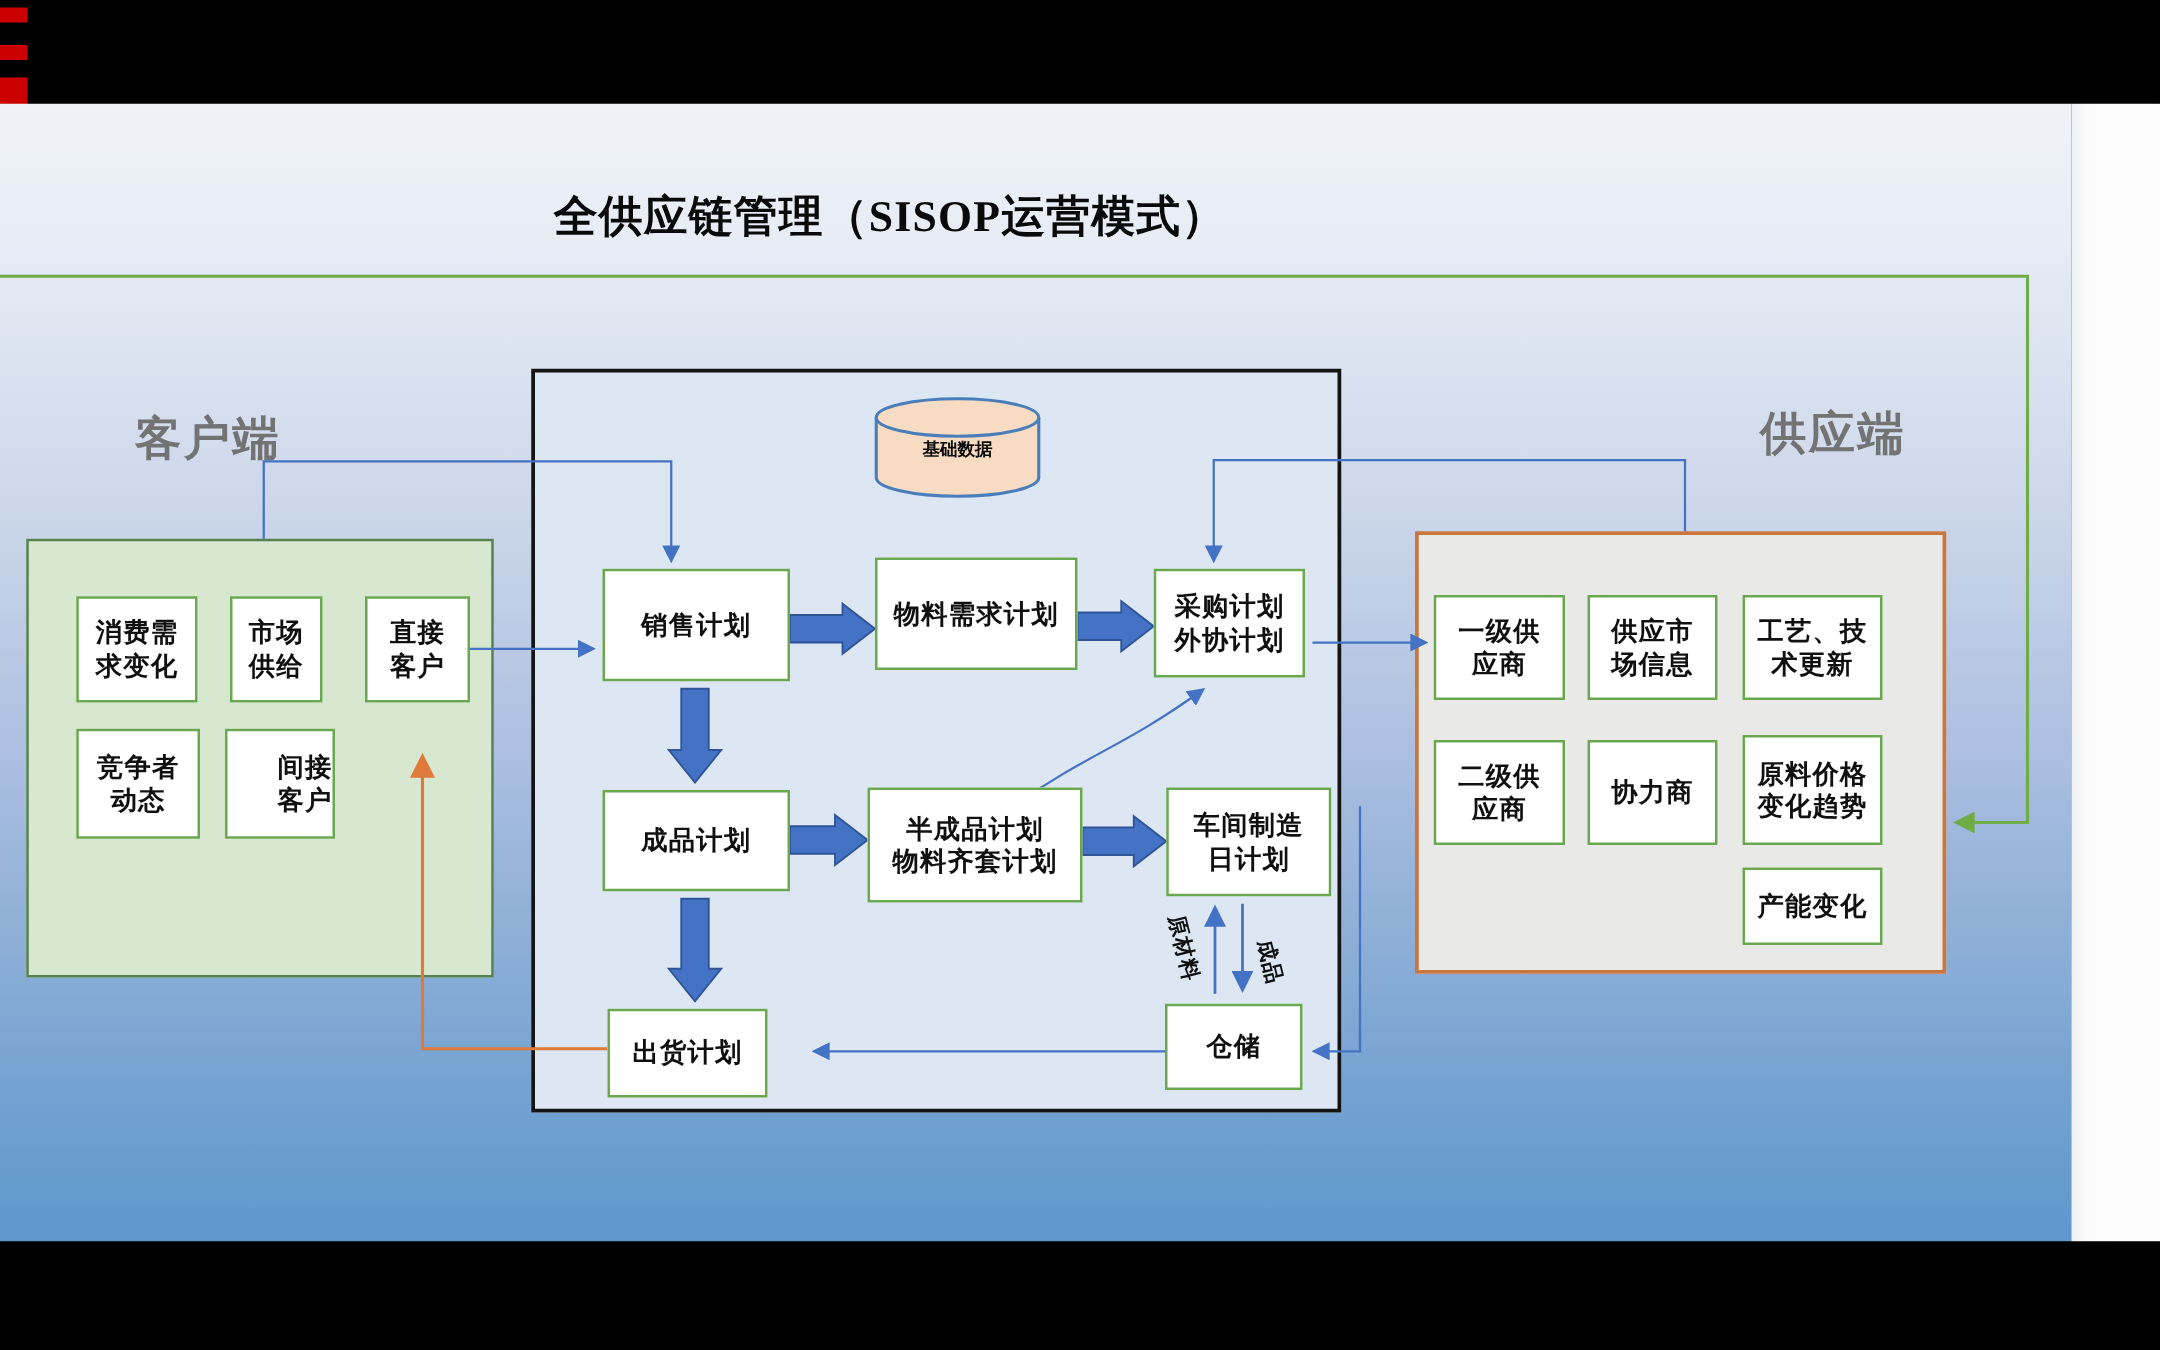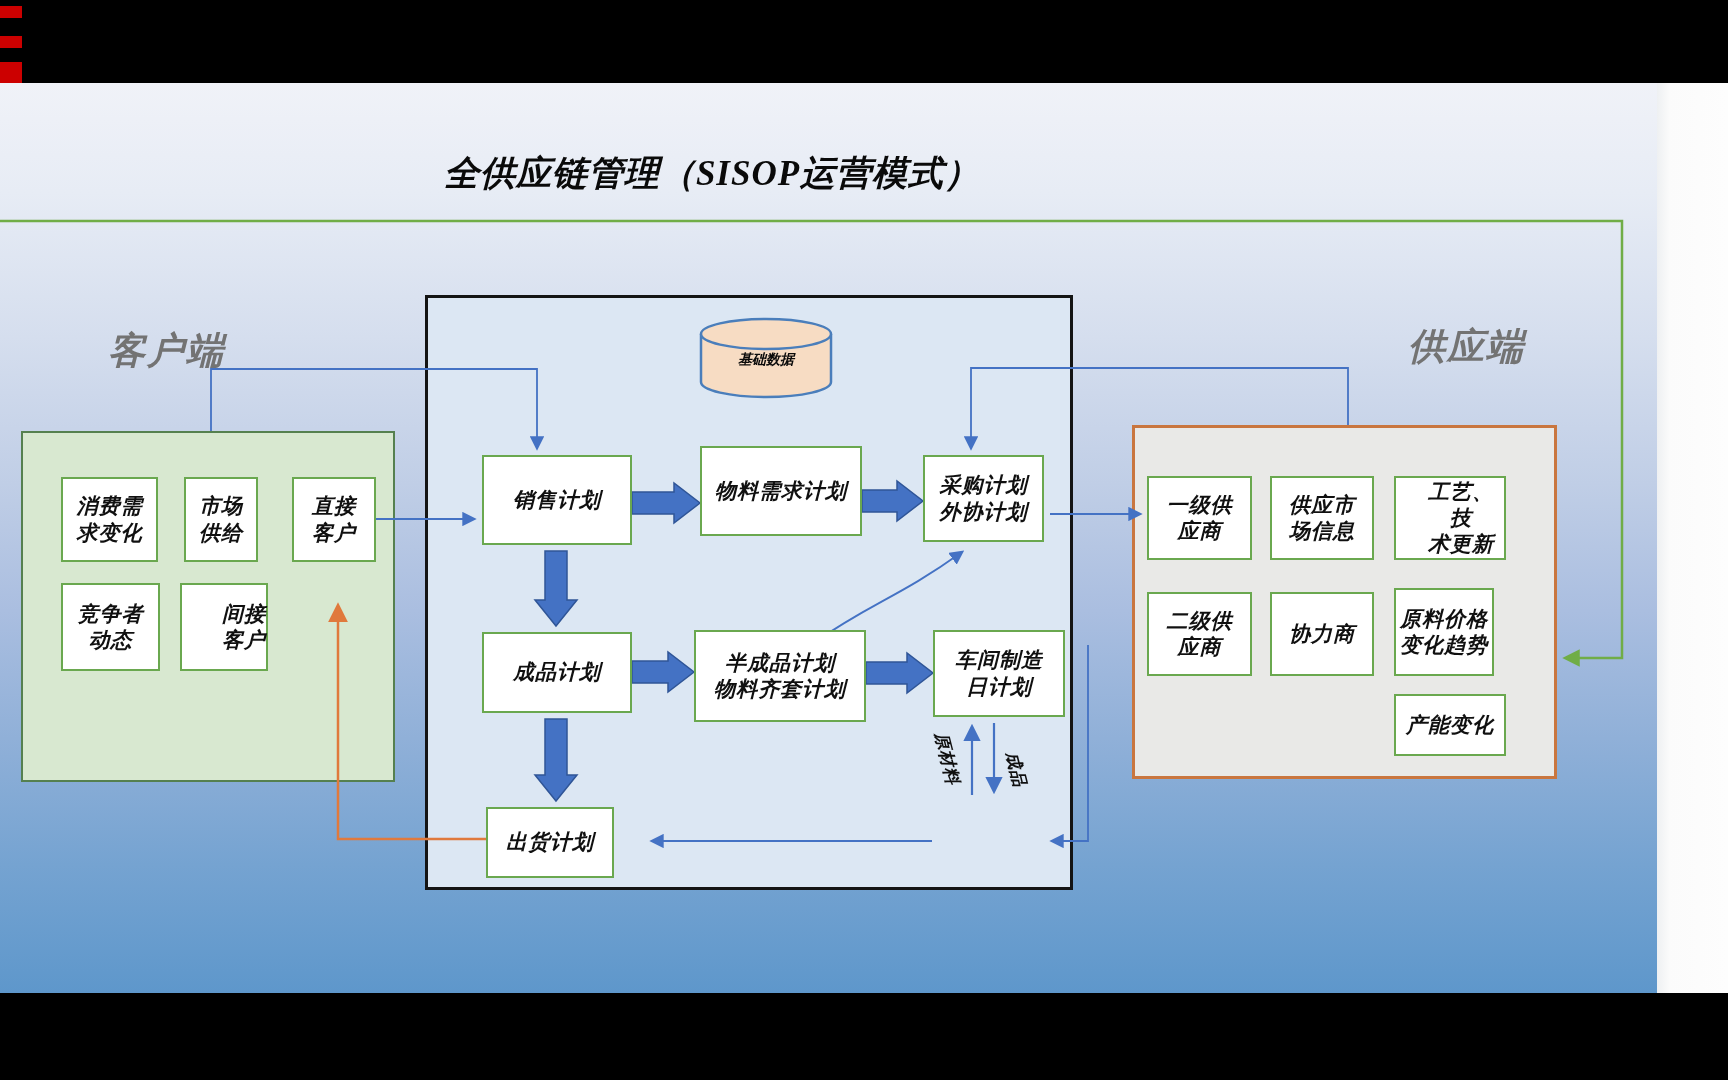--- a/index.html
+++ b/index.html
@@ -1,17 +1,17 @@
 <!DOCTYPE html>
 <html><head>
 <meta charset="utf-8">
 <style>
   html,body{margin:0;padding:0;background:#000;}
   .stage{position:relative;width:1728px;height:1080px;background:#000;overflow:hidden;
-         font-family:"Liberation Serif","DejaVu Serif",serif;font-style:italic;}
+         font-family:"Liberation Serif","DejaVu Serif",serif;}
   .slide{position:absolute;left:0;top:83px;width:1657px;height:910px;
          background:linear-gradient(180deg,#f0f2f8 0%,#e7ecf5 12%,#d5deee 28%,
                     #c0cee6 44%,#aabee0 58%,#90b0d8 72%,#75a3d1 86%,#5e97cb 100%);}
   .white-strip{position:absolute;left:1657px;top:83px;width:71px;height:910px;
          background:linear-gradient(90deg,#eef0f2 0%,#fbfbfb 18%,#fdfdfd 100%);}
   .red-mark{position:absolute;left:0;width:22px;background:#c00;}
   .abs{position:absolute;}
   .slide-title{left:0;top:150px;width:1424px;text-align:center;font-size:35px;
          font-weight:bold;color:#0a0a0a;letter-spacing:1px;}
   .section-label{font-size:37px;font-weight:bold;color:#737373;letter-spacing:2px;margin-left:28px;}
@@ -123,30 +123,31 @@
   <div class="dbox" style="left:482px;top:455px;width:150px;height:90px;">销售计划</div>
   <div class="dbox" style="left:700px;top:446px;width:162px;height:90px;">物料需求计划</div>
   <div class="dbox" style="left:923px;top:455px;width:121px;height:87px;">采购计划
 外协计划</div>
   <div class="dbox" style="left:482px;top:632px;width:150px;height:81px;">成品计划</div>
   <div class="dbox" style="left:694px;top:630px;width:172px;height:92px;">半成品计划
 物料齐套计划</div>
   <div class="dbox" style="left:933px;top:630px;width:132px;height:87px;">车间制造
 日计划</div>
   <div class="dbox" style="left:486px;top:807px;width:128px;height:71px;">出货计划</div>
+  <div class="dbox" style="left:932px;top:803px;width:110px;height:69px;">仓储</div>
 
   <div class="dbox" style="left:1147px;top:476px;width:105px;height:84px;">一级供
 应商</div>
   <div class="dbox" style="left:1270px;top:476px;width:104px;height:84px;">供应市
 场信息</div>
-  <div class="dbox" style="left:1394px;top:476px;width:112px;height:84px;padding-left:22px;">工艺、技
+  <div class="dbox" style="left:1394px;top:476px;width:112px;height:84px;">工艺、技
 术更新</div>
   <div class="dbox" style="left:1147px;top:592px;width:105px;height:84px;">二级供
 应商</div>
   <div class="dbox" style="left:1270px;top:592px;width:104px;height:84px;">协力商</div>
-  <div class="dbox" style="left:1394px;top:588px;width:100px;height:88px;">原料价格
+  <div class="dbox" style="left:1394px;top:588px;width:112px;height:88px;">原料价格
 变化趋势</div>
   <div class="dbox" style="left:1394px;top:694px;width:112px;height:62px;">产能变化</div>
 
   <div class="rot-label" style="left:916px;top:747px;width:62px;text-align:center;">原材料</div>
   <div class="rot-label" style="left:996px;top:758px;width:40px;text-align:center;">成品</div>
 
 </div>
 
 </body></html>

